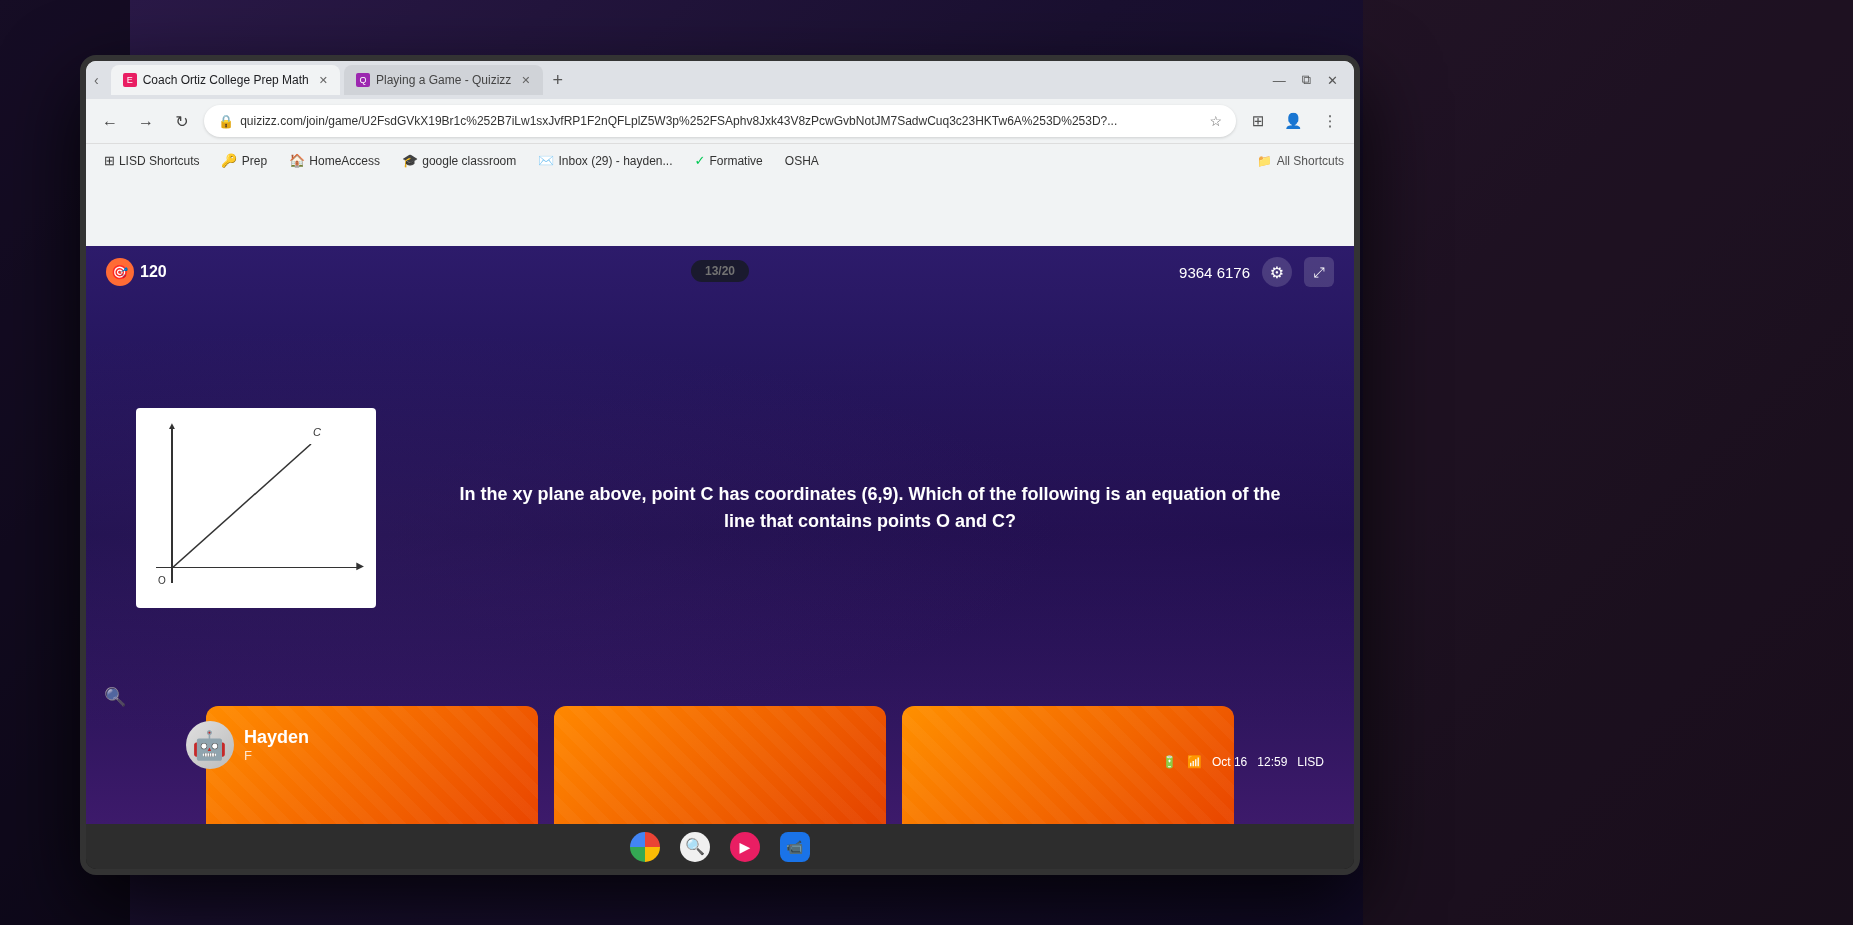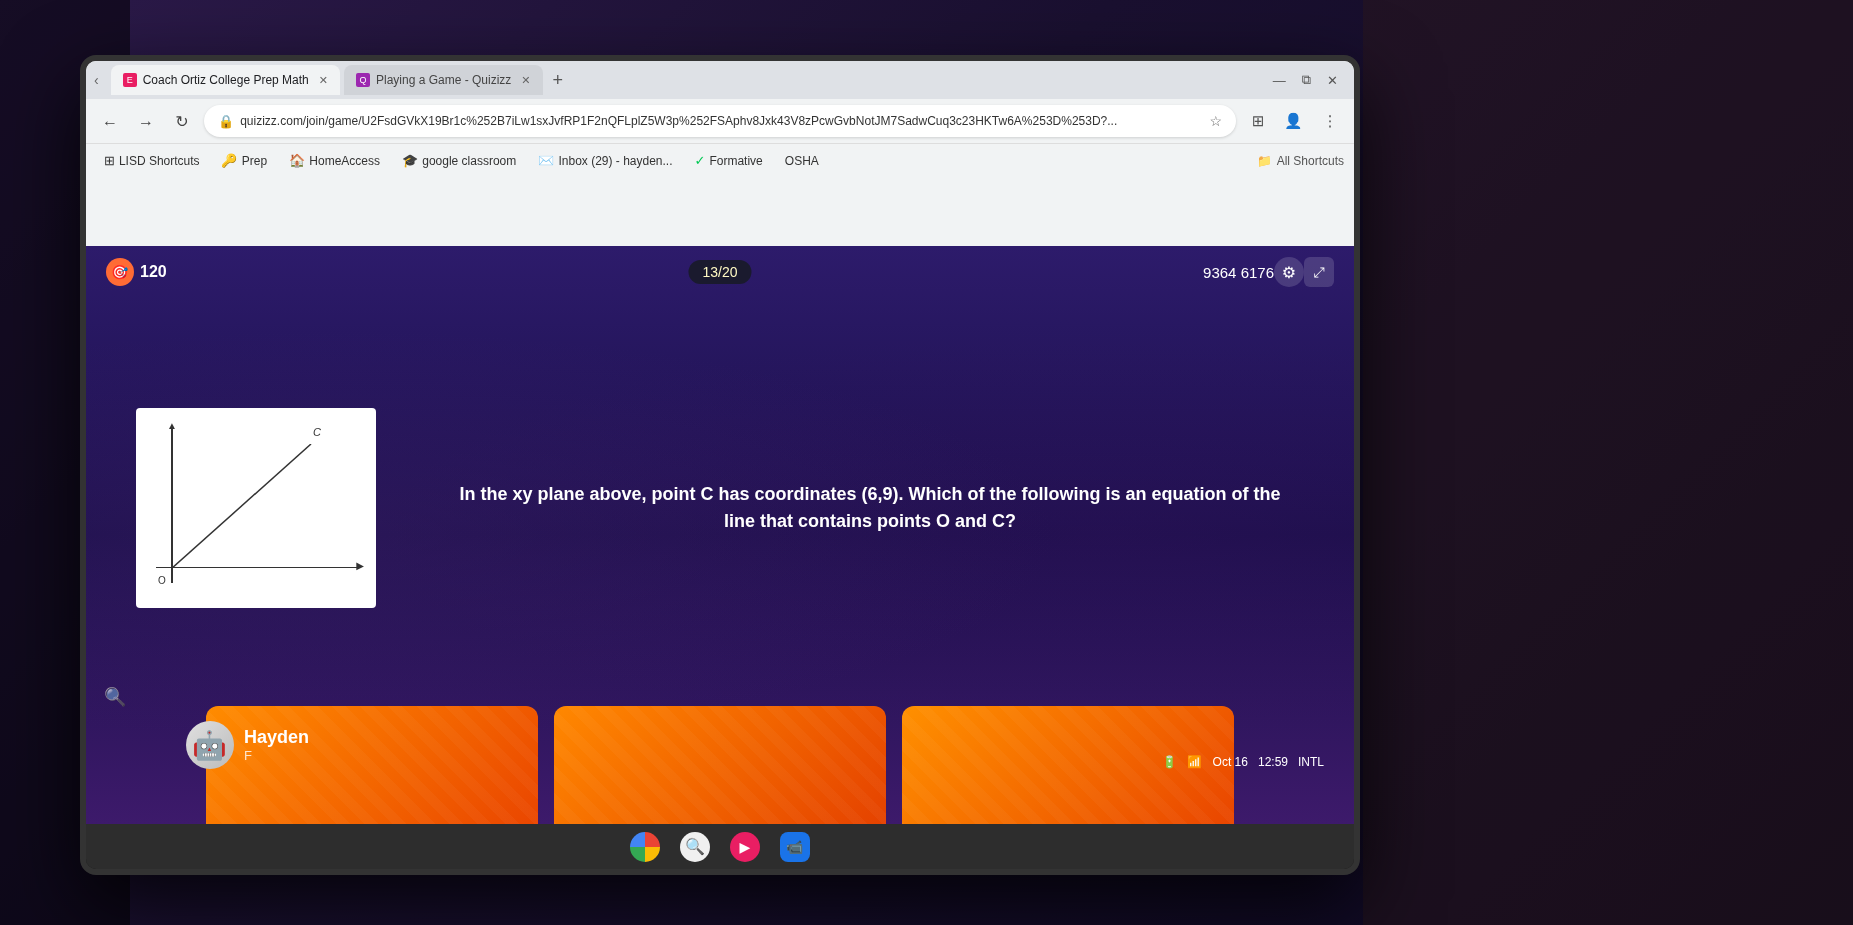--- a/index.html
+++ b/index.html
@@ -262,20 +262,21 @@
       border-radius: 50%;
       display: flex;
       align-items: center;
       justify-content: center;
       font-size: 14px;
     }
     .game-code-display {
       margin-left: auto;
       display: flex;
       align-items: center;
+      gap: 12px;
       color: #fff;
       font-size: 15px;
     }
     .game-settings-btn {
       width: 30px; height: 30px;
       background: rgba(255,255,255,0.15);
       border-radius: 50%;
       display: flex;
       align-items: center;
       justify-content: center;
@@ -295,25 +296,25 @@
       color: #fff;
     }
 
     
     .progress-pill {
       position: absolute;
       top: 14px;
       left: 50%;
       transform: translateX(-50%);
       background: #1a1a2e;
-      color: #fef9c3;
+      color: #737373;
       padding: 4px 14px;
       border-radius: 20px;
-      font-size: 14px;
-      font-weight: 400;
+      font-size: 12px;
+      font-weight: 700;
       z-index: 10;
     }
 
     
     .question-container {
       position: absolute;
       top: 52px;
       left: 0; right: 0;
       height: 420px;
       display: flex;
@@ -685,21 +686,21 @@
         <div class="user-info">Hayden</div>
         <div class="user-grade">F</div>
       </div>
     </div>
 
     <div class="system-tray">
       <span>🔋</span>
       <span>📶</span>
       <span>Oct 16</span>
       <span>12:59</span>
-      <span>INTL</span>
+      <span>LISD</span>
     </div>
 
   </div>
 
   <div class="chrome-taskbar">
     <div class="taskbar-icon" style="background: conic-gradient(#ea4335 0deg 90deg, #fbbc05 90deg 180deg, #34a853 180deg 270deg, #4285f4 270deg 360deg); width:30px;height:30px;">
     </div>
     <div class="taskbar-icon" style="background:#f0f0f0;width:30px;height:30px;border-radius:50%;display:flex;align-items:center;justify-content:center;font-size:16px;">🔍</div>
     <div class="taskbar-icon" style="background:#e91e63;width:30px;height:30px;border-radius:50%;display:flex;align-items:center;justify-content:center;font-size:14px;color:#fff;">▶</div>
     <div class="taskbar-icon" style="background:#1a73e8;width:30px;height:30px;border-radius:8px;display:flex;align-items:center;justify-content:center;font-size:14px;color:#fff;">📹</div>

